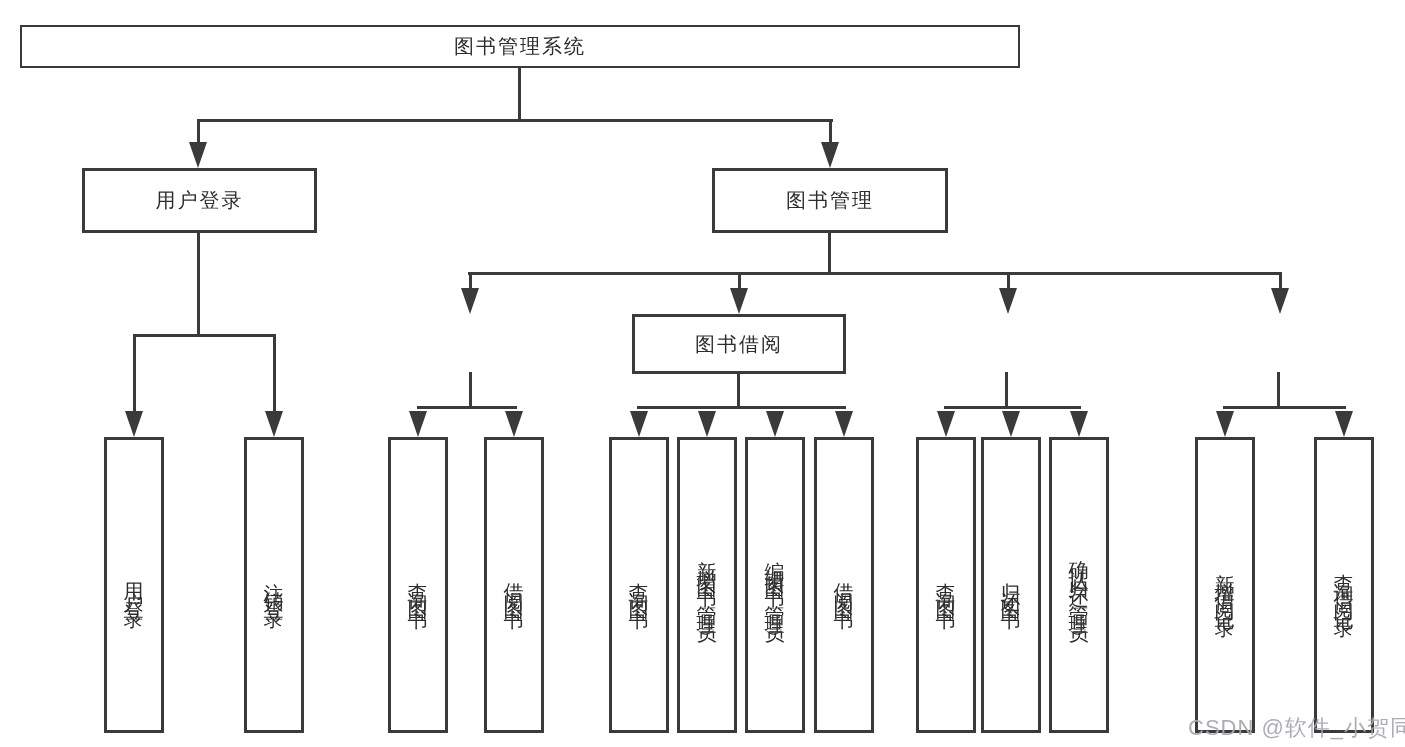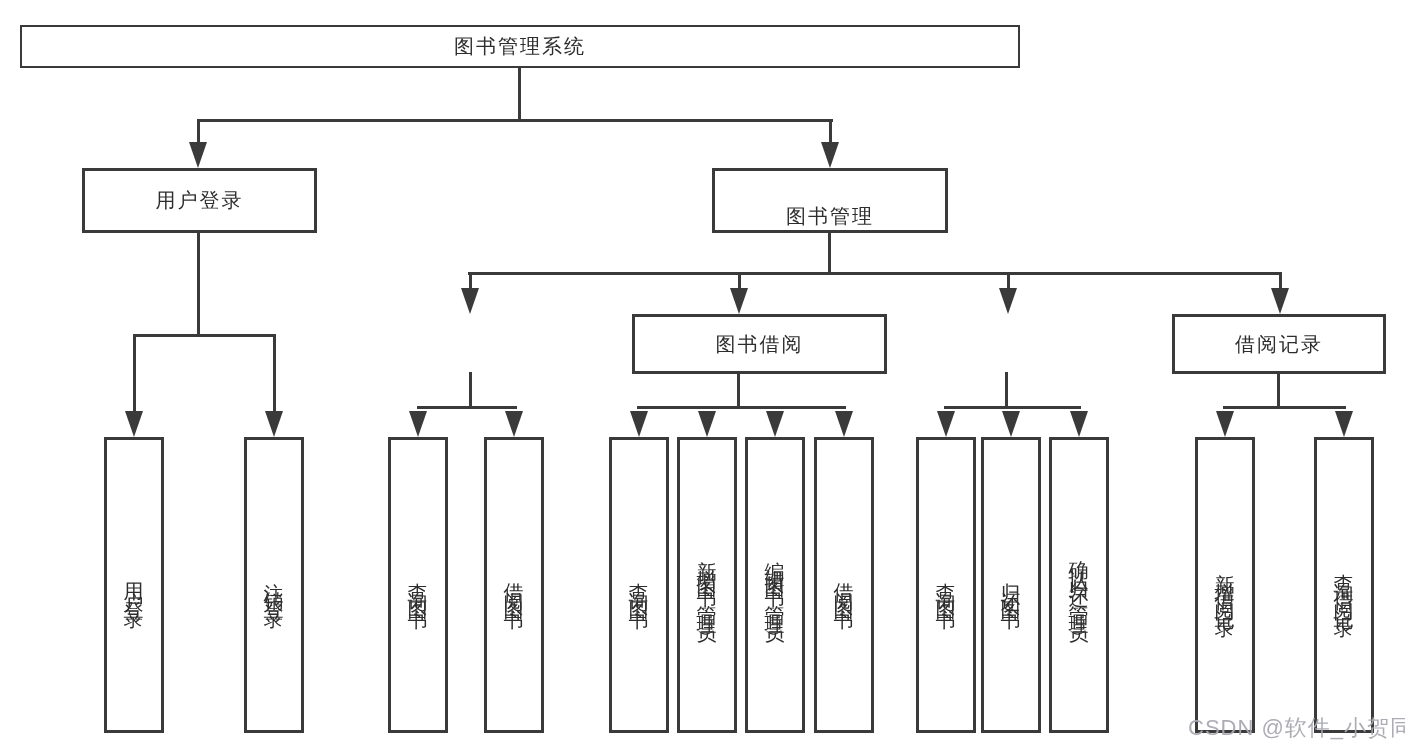--- a/index.html
+++ b/index.html
@@ -74,21 +74,21 @@
   <div class="vline" style="left:518px;top:66px;height:55px;"></div>
   <div class="hline" style="left:197px;top:119px;width:636px;"></div>
   <div class="vline" style="left:197px;top:120px;height:26px;"></div>
   <div class="arrow" style="left:189px;top:142px;"></div>
   <div class="vline" style="left:829px;top:120px;height:26px;"></div>
   <div class="arrow" style="left:821px;top:142px;"></div>
 
   <div class="hbox" style="left:82px;top:168px;width:235px;height:65px;">
     <span>用户登录</span>
   </div>
-  <div class="hbox" style="left:712px;top:168px;width:236px;height:65px;align-items:flex-end;">
+  <div class="hbox" style="left:712px;top:168px;width:236px;height:65px;">
     <span>图书管理</span>
   </div>
 
   <div class="vline" style="left:197px;top:231px;height:105px;"></div>
   <div class="hline" style="left:133px;top:334px;width:143px;"></div>
   <div class="vline" style="left:133px;top:335px;height:76px;"></div>
   <div class="arrow" style="left:125px;top:411px;"></div>
   <div class="vline" style="left:273px;top:335px;height:76px;"></div>
   <div class="arrow" style="left:265px;top:411px;"></div>
 
@@ -103,25 +103,22 @@
   <div class="hline" style="left:468px;top:272px;width:814px;"></div>
   <div class="vline" style="left:469px;top:273px;height:18px;"></div>
   <div class="arrow" style="left:461px;top:288px;"></div>
   <div class="vline" style="left:738px;top:273px;height:18px;"></div>
   <div class="arrow" style="left:730px;top:288px;"></div>
   <div class="vline" style="left:1007px;top:273px;height:18px;"></div>
   <div class="arrow" style="left:999px;top:288px;"></div>
   <div class="vline" style="left:1279px;top:273px;height:18px;"></div>
   <div class="arrow" style="left:1271px;top:288px;"></div>
 
-  <div class="hbox" style="left:632px;top:314px;width:255px;height:60px;text-align:center;">
+  <div class="hbox" style="left:632px;top:314px;width:214px;height:60px;text-align:center;">
     <span>图书借阅</span>
-  </div>
-  <div class="hbox" style="left:1172px;top:314px;width:214px;height:60px;">
-    <span>借阅记录</span>
   </div>
 
   <div class="vline" style="left:469px;top:372px;height:37px;"></div>
   <div class="hline" style="left:417px;top:406px;width:100px;"></div>
   <div class="arrow" style="left:409px;top:411px;"></div>
   <div class="arrow" style="left:505px;top:411px;"></div>
   <div class="leaf" style="left:388px;">
     <span class="vtext">查询图书</span>
   </div>
   <div class="leaf" style="left:484px;">

